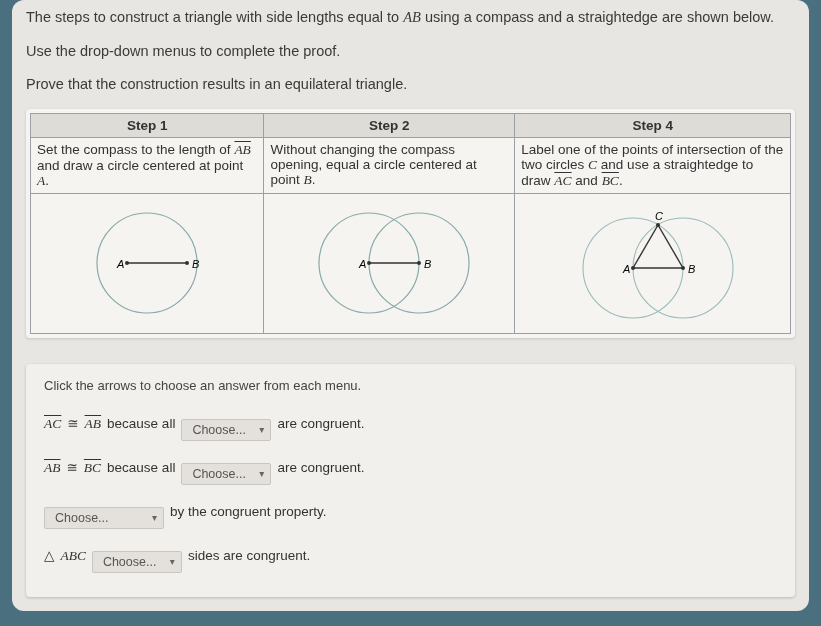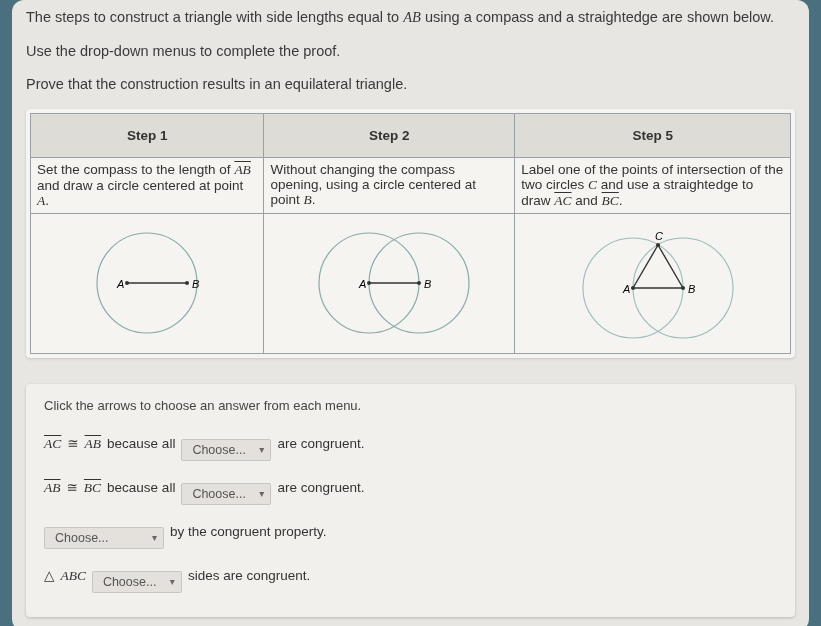--- a/index.html
+++ b/index.html
@@ -38,21 +38,21 @@
   table.steps th, table.steps td {
     border: 1px solid #9aa0a6;
     padding: 4px 6px;
     vertical-align: top;
     text-align: left;
   }
   table.steps th {
     background: #dedcd7;
     font-weight: 600;
     text-align: center;
-    padding: 14px;
+    padding: 4px;
   }
   .overline {
     text-decoration: overline;
     font-style: italic;
     font-family: "Times New Roman", serif;
   }
   .diagram-cell {
     height: 140px;
     text-align: center;
     vertical-align: middle;
@@ -112,28 +112,28 @@
     <p>Use the drop-down menus to complete the proof.</p>
     <p>Prove that the construction results in an equilateral triangle.</p>
   </div>
 
   <div class="card">
     <table class="steps">
       <tbody>
           <tr>
         <th>Step 1</th>
         <th>Step 2</th>
-        <th>Step 5</th>
+        <th>Step 4</th>
       </tr>
       <tr>
         <td>
           <span>Set the compass to the length of </span><span class="overline">AB</span><span> and draw a circle centered at point </span><span class="italic-var">A</span><span>.</span>
         </td>
         <td>
-          <span>Without changing the compass opening, using a circle centered at point </span><span class="italic-var">B</span><span>.</span>
+          <span>Without changing the compass opening, equal a circle centered at point </span><span class="italic-var">B</span><span>.</span>
         </td>
         <td>
           <span>Label one of the points of intersection of the two circles </span><span class="italic-var">C</span><span> and use a straightedge to draw </span><span class="overline">AC</span><span> and </span><span class="overline">BC</span><span>.</span>
         </td>
       </tr>
       <tr>
         <td class="diagram-cell">
           <svg width="180" height="130">
             <circle cx="90" cy="65" r="50" fill="none" stroke="#8aa" stroke-width="1.2"></circle>
             <line x1="70" y1="65" x2="130" y2="65" stroke="#333" stroke-width="1.4"></line>

